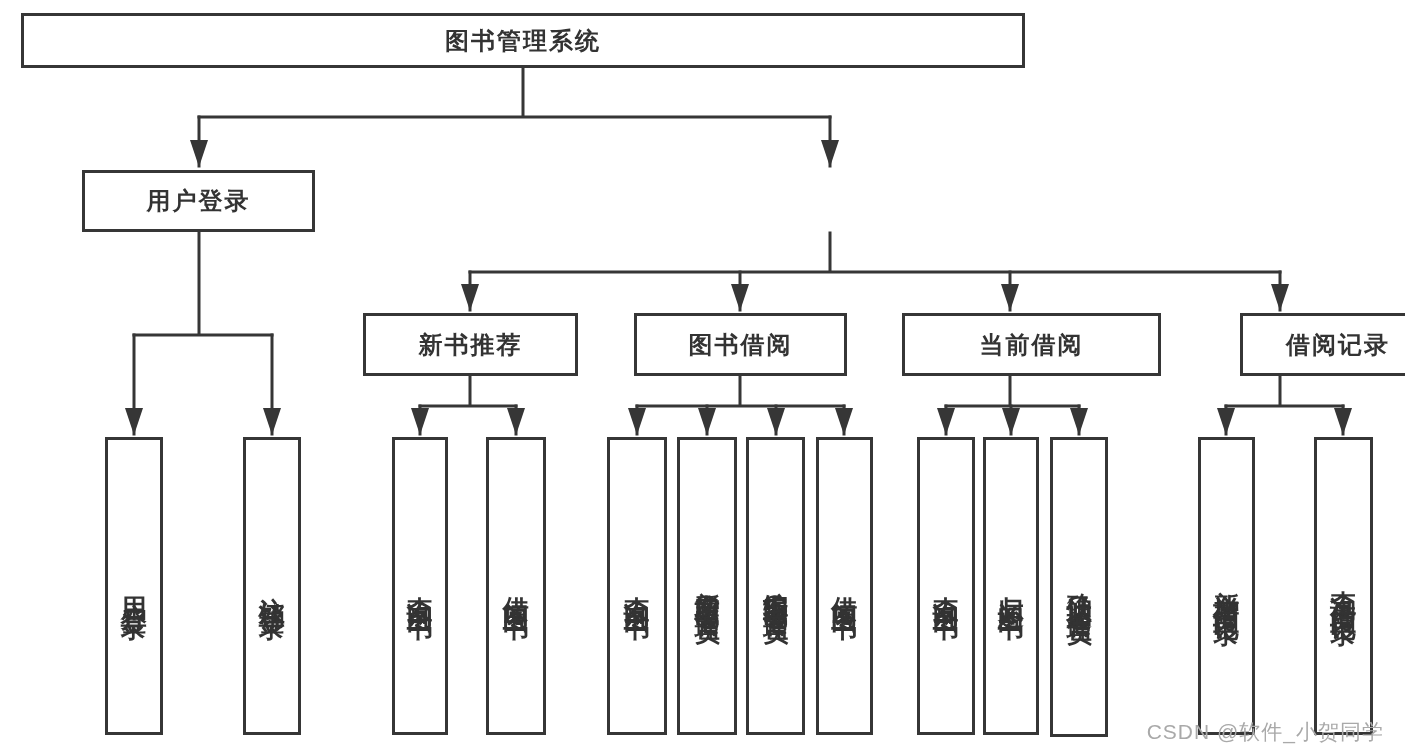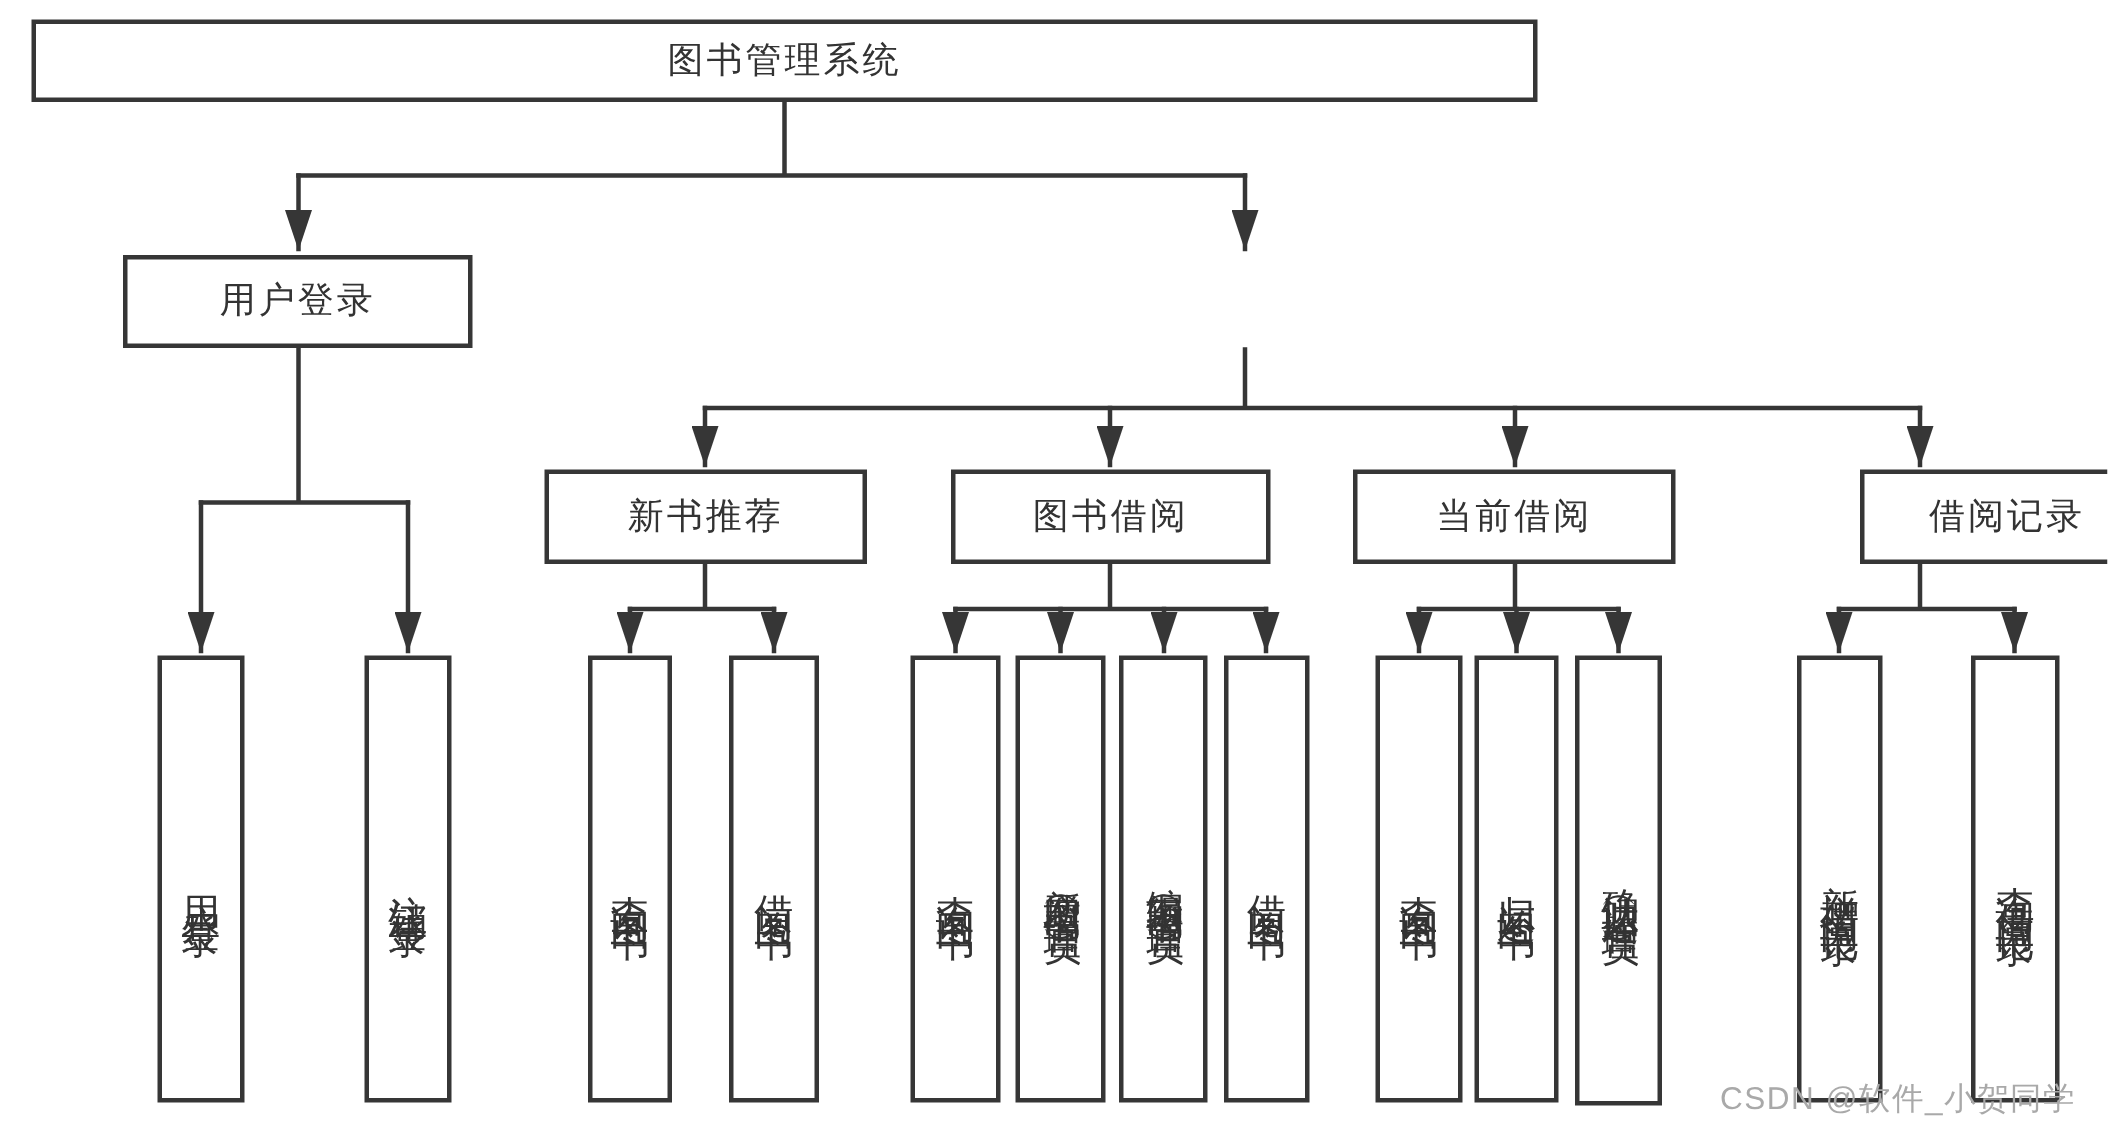--- a/index.html
+++ b/index.html
@@ -25,20 +25,21 @@
     position: absolute;
     box-sizing: border-box;
     border: 3px solid var(--line, #363636);
     background: #ffffff;
     color: var(--text, #333333);
     display: flex;
     align-items: center;
     justify-content: center;
     text-align: center;
     line-height: 1.25;
+    font-weight: bold;
   }
   .h { font-size: 24px; letter-spacing: 2px; }
   .v {
     writing-mode: vertical-rl;
     text-orientation: mixed;
     font-size: 26px;
     letter-spacing: 6px;
     padding-top: 4px;
   }
   .v.long { letter-spacing: 4px; font-size: 25px; padding-top: 8px; }
@@ -112,21 +113,21 @@
       <line x1="1343" y1="406" x2="1343" y2="434" marker-end="url(#ah)"></line>
     </g>
   </svg>
 
   <div class="node h" style="left:21px; top:13px; width:1004px; height:55px">图书管理系统</div>
 
   <div class="node h" style="left:82px; top:170px; width:233px; height:62px">用户登录</div>
 
   <div class="node h" style="left:363px; top:313px; width:215px; height:63px">新书推荐</div>
   <div class="node h" style="left:634px; top:313px; width:213px; height:63px">图书借阅</div>
-  <div class="node h" style="left:902px; top:313px; width:215px; height:63px">当前借阅</div>
+  <div class="node h" style="left:902px; top:313px; width:259px; height:63px">当前借阅</div>
   <div class="node h" style="left:1240px; top:313px; width:196px; height:63px">借阅记录</div>
 
   <div class="node v" style="left:105px; top:437px; width:58px; height:298px">用户登录</div>
   <div class="node v" style="left:243px; top:437px; width:58px; height:298px">注销登录</div>
 
   <div class="node v" style="left:392px; top:437px; width:56px; height:298px">查询图书</div>
   <div class="node v" style="left:486px; top:437px; width:60px; height:298px">借阅图书</div>
 
   <div class="node v" style="left:607px; top:437px; width:60px; height:298px">查询图书</div>
   <div class="node v long" style="left:677px; top:437px; width:60px; height:298px">新增图书（管理员）</div>

